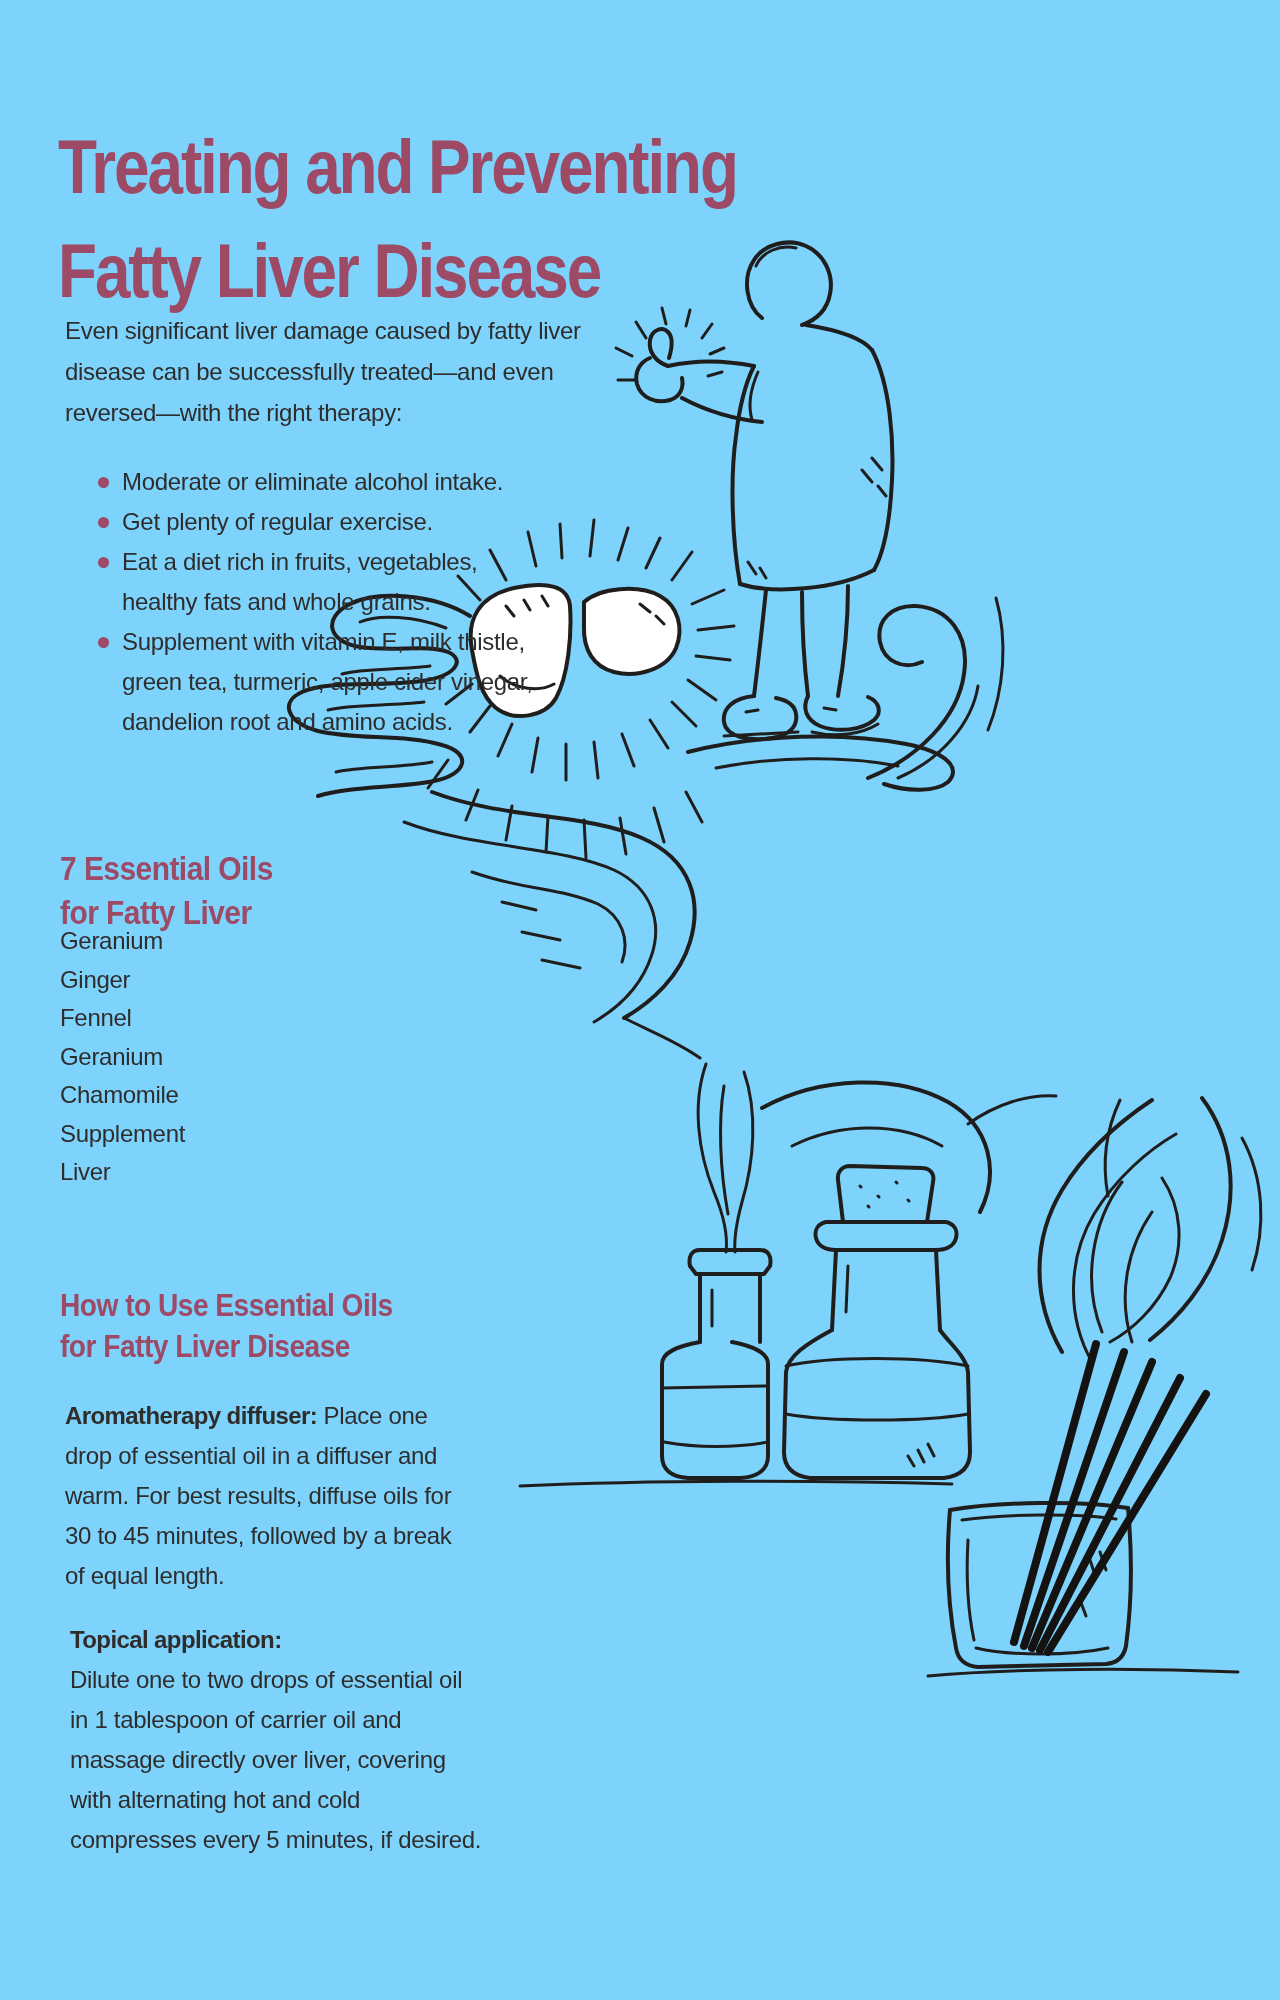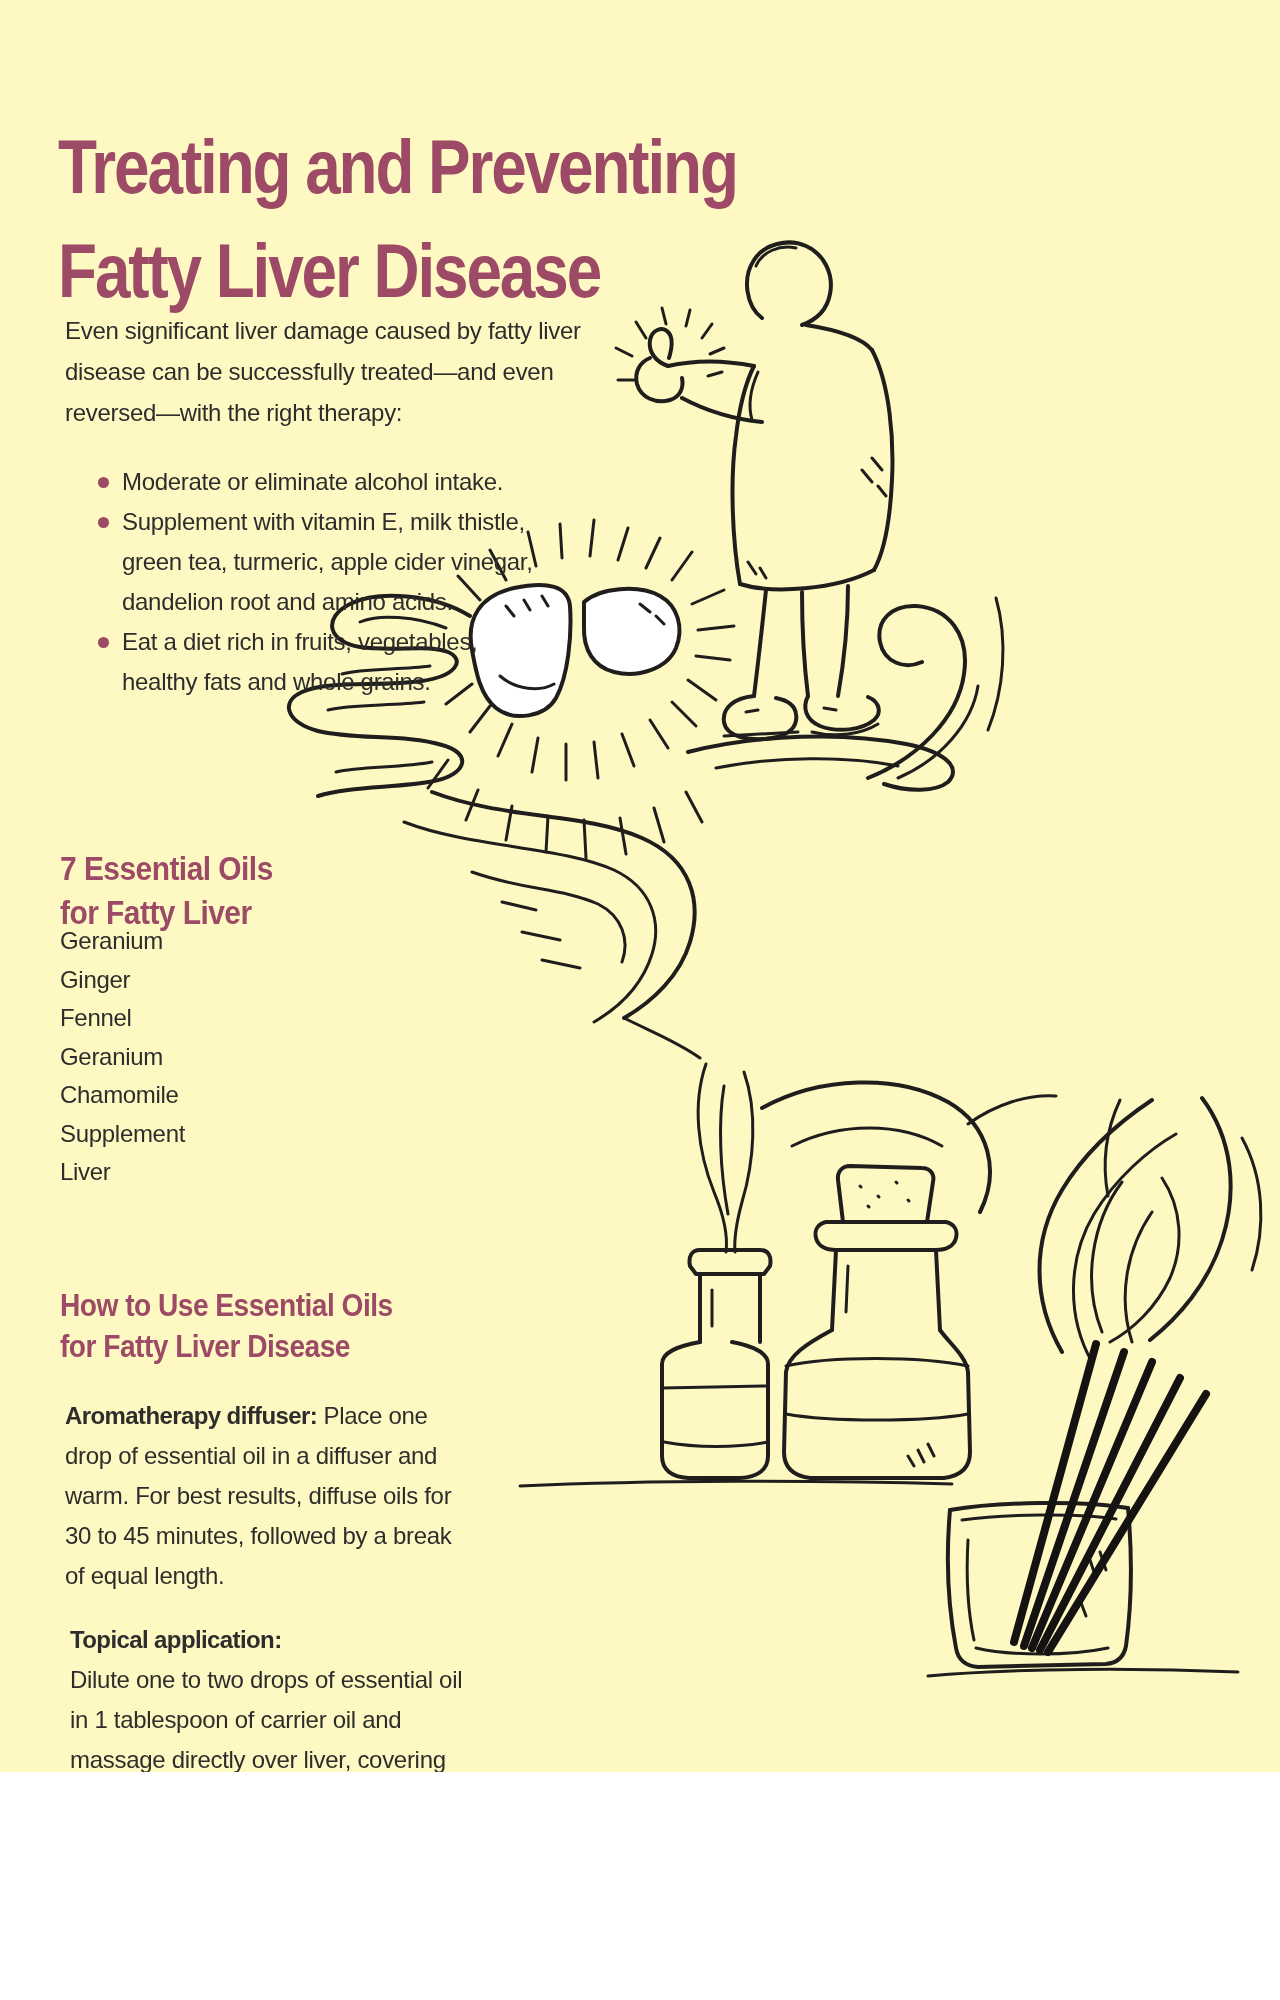--- a/index.html
+++ b/index.html
@@ -2,21 +2,21 @@
 <html><head>
 <meta charset="utf-8">
 <style>
   :root{
     --accent:#9d4a66;
     --text:#2e2d2c;
     --ink:#1f1e1d;
   }
   html,body{margin:0;padding:0;background:#ffffff;}
   .page{
-    position:relative;width:1280px;height:1772px;background:#fef9c3;overflow:hidden;
+    position:relative;width:1280px;height:2000px;background:#7dd3fc;overflow:hidden;
     font-family:"Liberation Sans","DejaVu Sans",sans-serif;color:var(--text);
   }
   .t{white-space:pre-line;}
   .abs{position:absolute;}
   .title{
     left:58px;top:64px;
     font-size:76px;font-weight:700;line-height:104px;letter-spacing:-2.5px;
     color:var(--accent);transform:scaleX(0.84);transform-origin:left top;
   }
   .body-text{font-size:24px;line-height:41px;letter-spacing:-0.3px;color:var(--text);}
@@ -165,28 +165,32 @@
 disease can be successfully treated—and even
 reversed—with the right therapy:</p>
 
   <ul class="abs body-text tips">
     <li>
       <span class="dot"></span>
       <span class="t">Moderate or eliminate alcohol intake.</span>
     </li>
     <li>
       <span class="dot"></span>
+      <span class="t">Get plenty of regular exercise.</span>
+    </li>
+    <li>
+      <span class="dot"></span>
+      <span class="t">Eat a diet rich in fruits, vegetables,
+healthy fats and whole grains.</span>
+    </li>
+    <li>
+      <span class="dot"></span>
       <span class="t">Supplement with vitamin E, milk thistle,
 green tea, turmeric, apple cider vinegar,
 dandelion root and amino acids.</span>
-    </li>
-    <li>
-      <span class="dot"></span>
-      <span class="t">Eat a diet rich in fruits, vegetables,
-healthy fats and whole grains.</span>
     </li>
   </ul>
 
   <h2 class="abs sub-heading oils-heading t">7 Essential Oils
 for Fatty Liver</h2>
 
   <div class="abs body-text oils-list">
     <div>Geranium</div>
     <div>Ginger</div>
     <div>Fennel</div>

